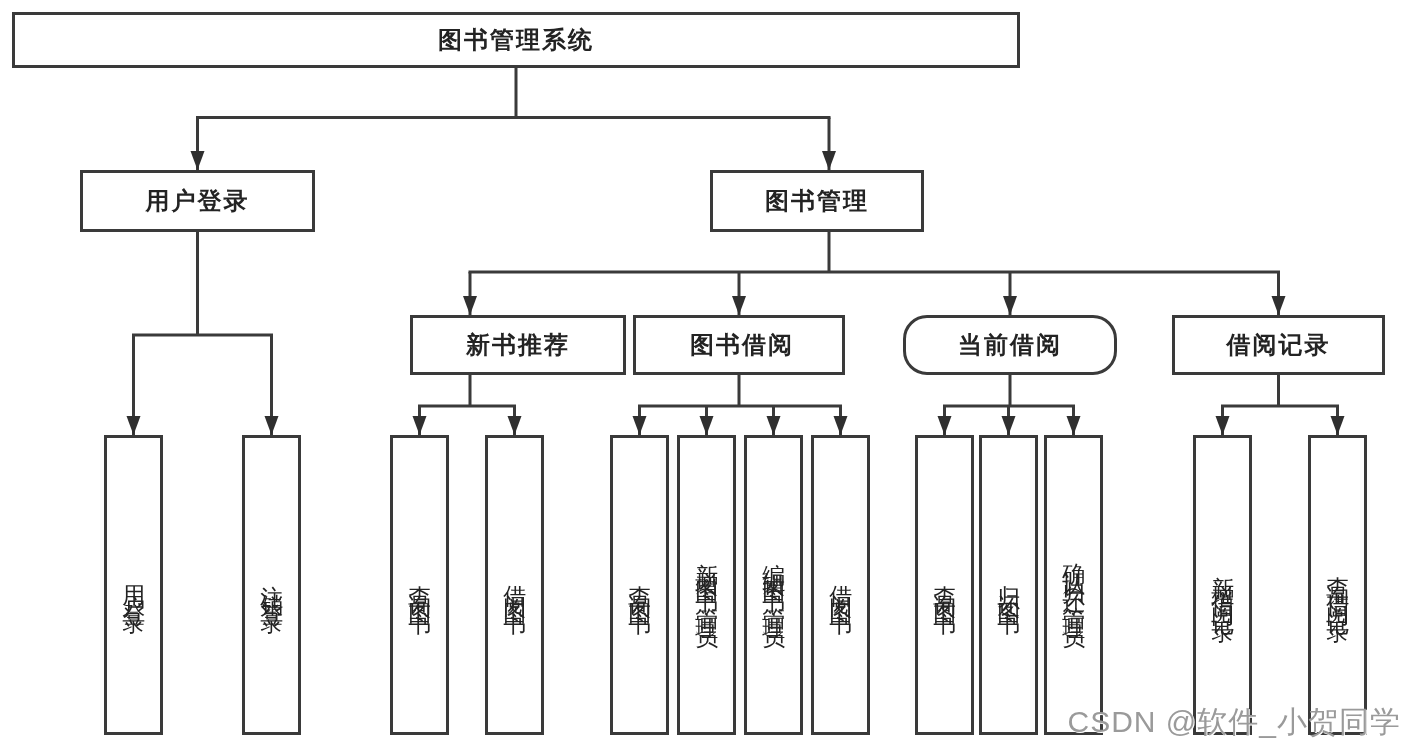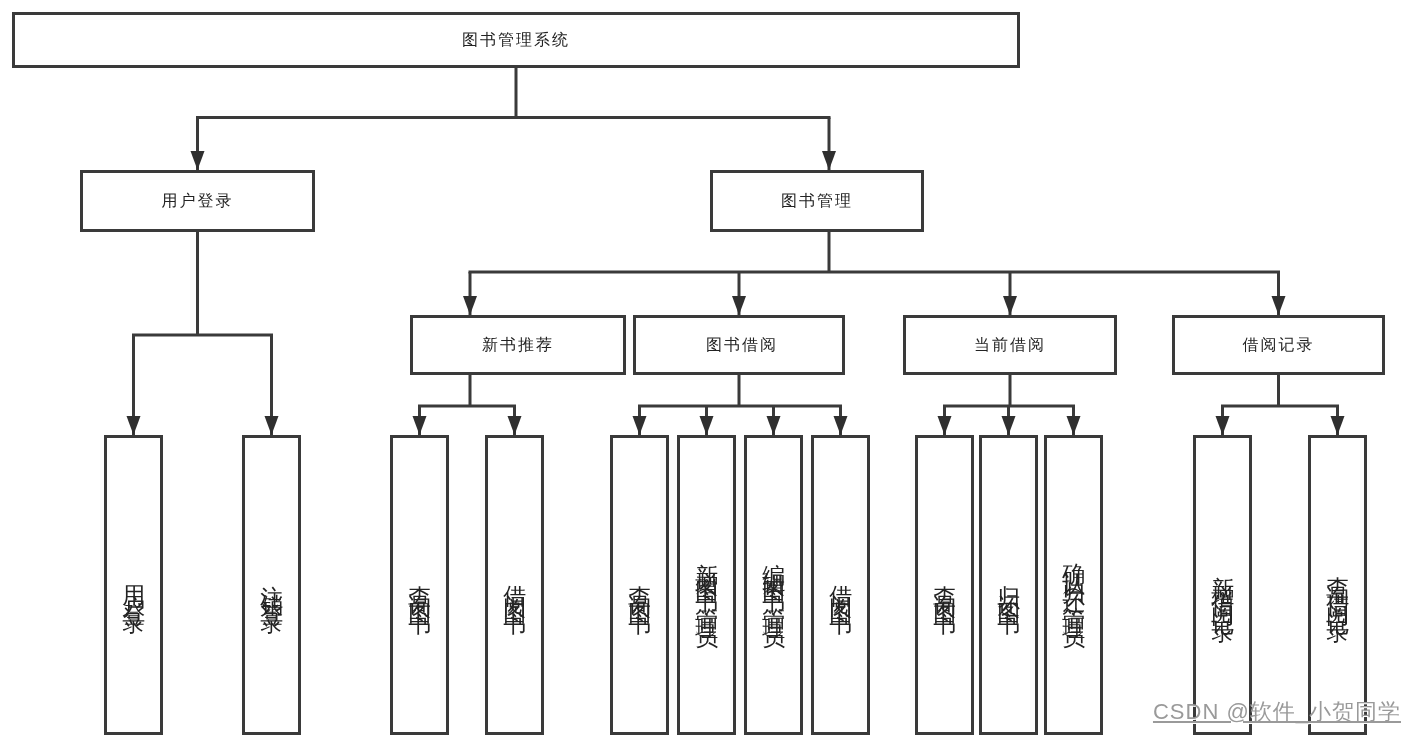--- a/index.html
+++ b/index.html
@@ -7,33 +7,32 @@
     position:relative;width:1405px;height:747px;background:#fff;overflow:hidden;
     font-family:"Liberation Sans",sans-serif;
   }
   #connectors{position:absolute;left:0;top:0;z-index:1;}
   .box{
     position:absolute;box-sizing:border-box;background:#fff;z-index:2;
     border:3px solid var(--border,#3a3a3a);
     display:flex;align-items:center;justify-content:center;
     color:var(--text,#232323);
   }
-  .h{font-size:16px;letter-spacing:2px;}
+  .h{font-size:24px;letter-spacing:2px;font-weight:bold;}
   .leaf .vtext{
     writing-mode:vertical-rl;
     font-size:23px;letter-spacing:9px;line-height:1.1;
     color:var(--text,#232323);
   }
   #watermark{
-    position:absolute;right:4px;bottom:20px;z-index:6;
-    font-size:22px;letter-spacing:1px;
+    position:absolute;right:4px;bottom:4px;z-index:6;
+    font-size:30px;letter-spacing:1px;
     color:var(--watermark,#9a9a9a);
     text-shadow:1px 1px 0 #ffffff;
     white-space:nowrap;
-    text-decoration:underline;
   }
 </style>
 </head>
 <body>
 
 <div id="canvas">
 
   <svg id="connectors" width="1405" height="747" viewBox="0 0 1405 747">
     <defs>
       <marker id="arrow" markerUnits="userSpaceOnUse" markerWidth="16" markerHeight="20" refX="8" refY="19" orient="0">
@@ -77,21 +76,21 @@
     </g>
   </svg>
 
   <div class="box h" style="left:12px;top:12px;width:1008px;height:56px;">图书管理系统</div>
 
   <div class="box h" style="left:80px;top:170px;width:235px;height:62px;">用户登录</div>
   <div class="box h" style="left:710px;top:170px;width:214px;height:62px;">图书管理</div>
 
   <div class="box h" style="left:362px;top:315px;width:216px;height:60px;margin-left:48px;">新书推荐</div>
   <div class="box h" style="left:633px;top:315px;width:212px;height:60px;padding-left:6px;">图书借阅</div>
-  <div class="box h" style="left:903px;top:315px;width:214px;height:60px;">当前借阅</div>
+  <div class="box h" style="left:903px;top:315px;width:214px;height:60px;border-radius:24px;">当前借阅</div>
   <div class="box h" style="left:1172px;top:315px;width:213px;height:60px;">借阅记录</div>
 
   <div class="box leaf" style="left:104px;top:435px;width:59px;height:300px;">
     <span class="vtext">用户登录</span>
   </div>
   <div class="box leaf" style="left:242px;top:435px;width:59px;height:300px;">
     <span class="vtext">注销登录</span>
   </div>
 
   <div class="box leaf" style="left:390px;top:435px;width:59px;height:300px;">

